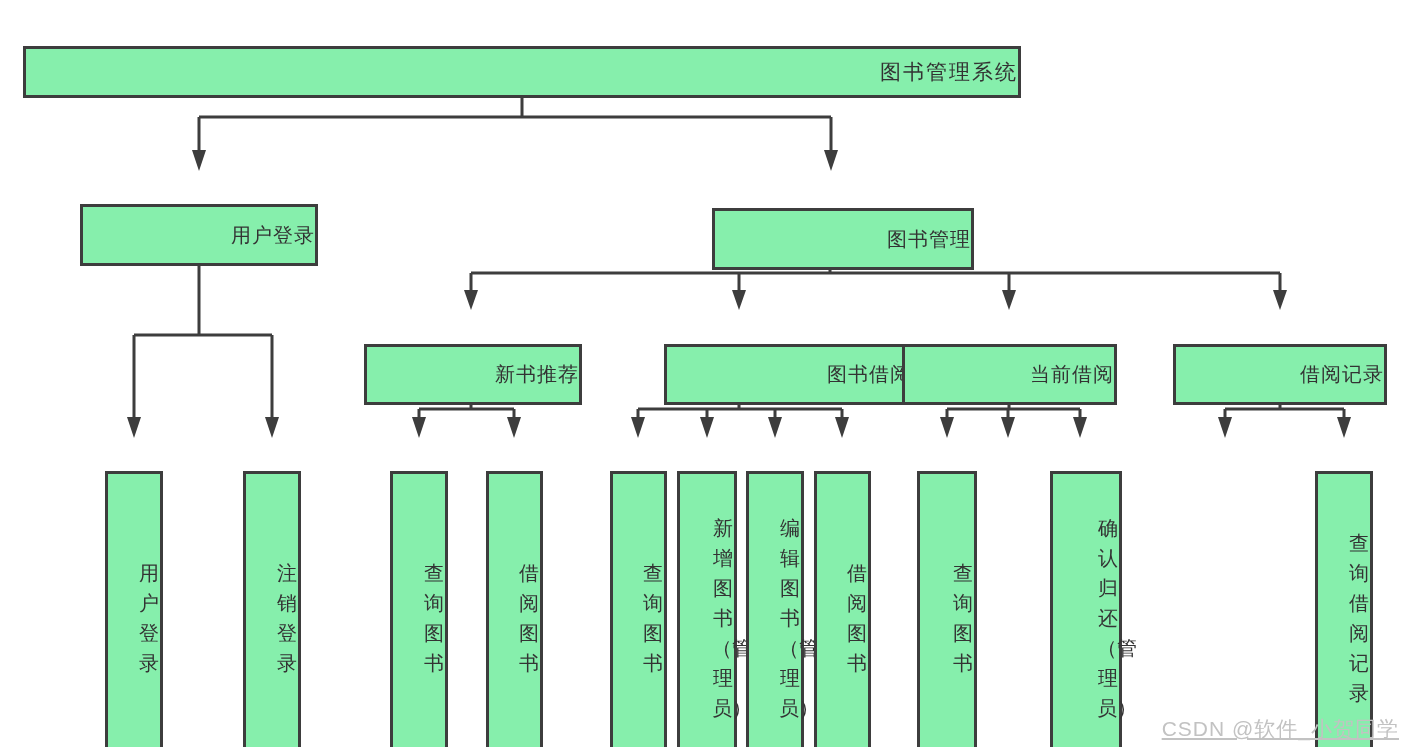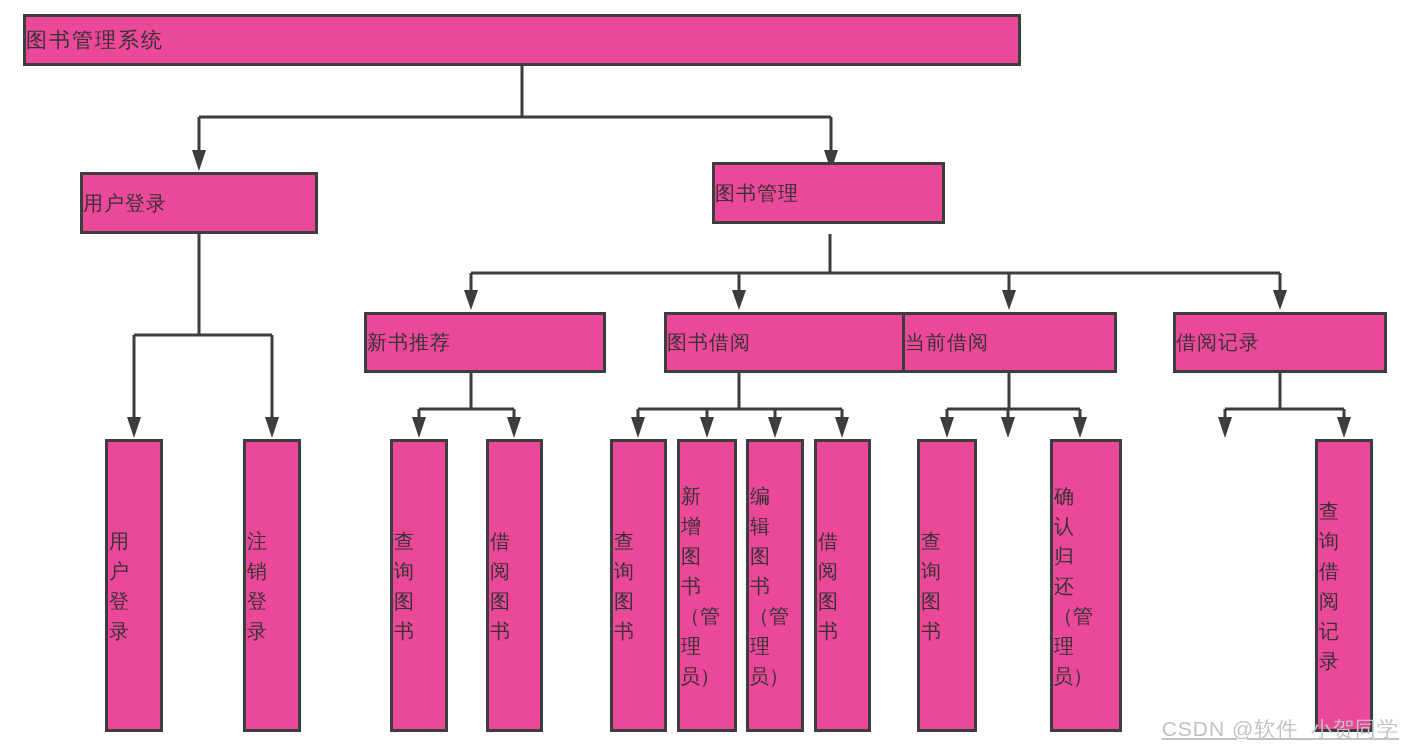--- a/index.html
+++ b/index.html
@@ -8,24 +8,25 @@
     width:1405px;height:747px;
     background:#ffffff;
     font-family:"Liberation Sans","DejaVu Sans",sans-serif;
     color:#333333;
     overflow:hidden;
   }
   #connectors{position:absolute;left:0;top:0;width:1405px;height:747px;}
   .node{
     position:absolute;
     border:3px solid #3d3d3d;
-    background:#ec4899;
+    background:#86efac;
     box-sizing:border-box;
-    display:flex;align-items:center;justify-content:flex-start;
+    display:flex;align-items:center;justify-content:flex-end;
     text-align:center;
+    margin-top:32px;
   }
   .h-label{font-size:20px;letter-spacing:1px;color:#333333;white-space:nowrap;}
   .root-label{font-size:21px;letter-spacing:2px;}
   .leaf .v-label{
     display:block;
     width:22px;
     font-size:20px;
     line-height:30px;
     word-break:break-all;
     text-align:center;
@@ -103,25 +104,25 @@
     </g>
   </svg>
 
   <div class="node" style="left:23px;top:14px;width:998px;height:52px">
     <span class="h-label root-label">图书管理系统</span>
   </div>
 
   <div class="node" style="left:80px;top:172px;width:238px;height:62px">
     <span class="h-label">用户登录</span>
   </div>
-  <div class="node" style="left:712px;top:162px;width:233px;height:62px">
+  <div class="node" style="left:712px;top:176px;width:262px;height:62px">
     <span class="h-label">图书管理</span>
   </div>
 
-  <div class="node" style="left:364px;top:312px;width:242px;height:61px">
+  <div class="node" style="left:364px;top:312px;width:218px;height:61px">
     <span class="h-label">新书推荐</span>
   </div>
   <div class="node" style="left:664px;top:312px;width:250px;height:61px">
     <span class="h-label">图书借阅</span>
   </div>
   <div class="node" style="left:902px;top:312px;width:215px;height:61px">
     <span class="h-label">当前借阅</span>
   </div>
   <div class="node" style="left:1173px;top:312px;width:214px;height:61px">
     <span class="h-label">借阅记录</span>

